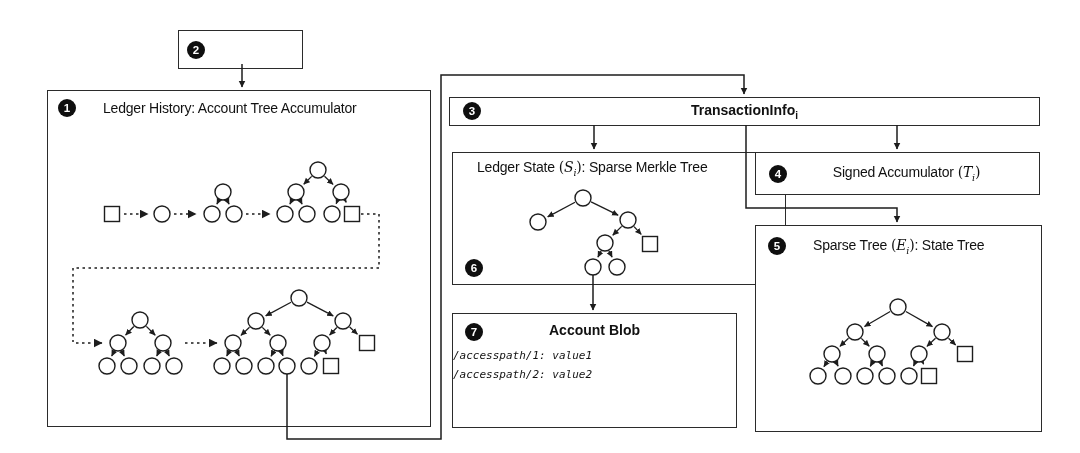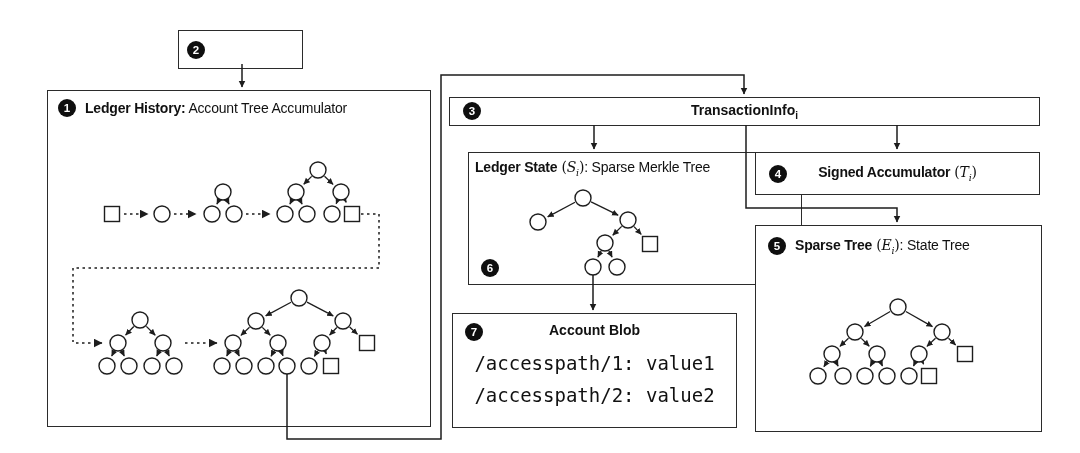--- a/index.html
+++ b/index.html
@@ -7,55 +7,55 @@
        font-family:"Liberation Sans",sans-serif;color:#111;}
   .canvas{position:relative;width:1080px;height:453px;background:#fff;}
   svg.overlay{position:absolute;left:0;top:0;z-index:4;pointer-events:none;}
   .box{position:absolute;background:#fff;border:1.5px solid #2b2b2b;
        box-sizing:border-box;z-index:2;}
   .badge{display:flex;align-items:center;justify-content:center;
          width:18px;height:18px;border-radius:50%;background:#0f0f0f;
          color:#fff;font-weight:bold;font-size:11.5px;flex:0 0 18px;}
   .hdr{display:flex;align-items:center;gap:9px;}
   .title{font-size:14px;letter-spacing:-0.2px;white-space:nowrap;}
-  .tb{font-weight:bold;}
+  .tb{font-weight:normal;margin-left:18px;}
   .mo{font-family:"DejaVu Serif",serif;font-weight:normal;}
   .mo.sp{margin-left:4px;}
   .mv{font-family:"DejaVu Serif",serif;font-style:italic;font-weight:normal;}
   sub.ms{font-family:"DejaVu Serif",serif;font-style:italic;font-size:9.5px;}
   
   #box-validator{left:178px;top:30px;width:125px;height:39px;
        display:flex;align-items:center;gap:8px;padding:0 8px;}
   #box-validator .vlabel{font-weight:bold;font-size:13px;line-height:1.2;width:82px;}
   
   #box-history{left:47px;top:90px;width:384px;height:337px;}
   #box-history .hdr{padding:8px 10px;}
   
   #box-txinfo{left:449px;top:97px;width:591px;height:29px;
        display:flex;align-items:center;justify-content:center;}
   #box-txinfo .badge{position:absolute;left:13px;top:4px;}
   #box-txinfo .ti{font-weight:bold;font-size:14px;}
   #box-txinfo sub{font-size:10px;font-weight:bold;}
   
-  #box-state{left:468px;top:152px;width:334px;height:133px;}
+  #box-state{left:452px;top:152px;width:334px;height:133px;}
   #box-state .hdr{padding:6px 6px 0 6px;}
   #box-state .badge{position:absolute;left:12px;bottom:7px;}
   
   #box-signedtx{left:755px;top:152px;width:285px;height:43px;
        display:flex;align-items:center;justify-content:center;}
   #box-signedtx .badge{position:absolute;left:13px;top:12px;}
   
   #box-event{left:755px;top:225px;width:287px;height:207px;}
   #box-event .hdr{padding:11px 12px;}
   
   #box-blob{left:452px;top:313px;width:285px;height:115px;}
   #box-blob .badge{position:absolute;left:12px;top:9px;}
   #box-blob .ab-title{text-align:center;font-weight:bold;font-size:14px;margin-top:8px;}
-  #box-blob .entries{margin-top:9px;text-align:center;
-       font-family:"DejaVu Sans Mono",monospace;font-size:19px;line-height:1.7;}
+  #box-blob .entries{margin-top:9px;
+       font-family:"DejaVu Sans Mono",monospace;font-size:11px;line-height:1.7;font-style:italic;}
 </style>
 </head>
 <body>
 
 <div class="canvas">
 
   <svg class="overlay" width="1080" height="453" viewBox="0 0 1080 453">
     <defs>
       <marker id="ah" markerUnits="userSpaceOnUse" markerWidth="9" markerHeight="9" refX="6.5" refY="3.5" orient="auto">
         <path d="M0,0 L7,3.5 L0,7 Z" fill="#1d1d1d"></path>

